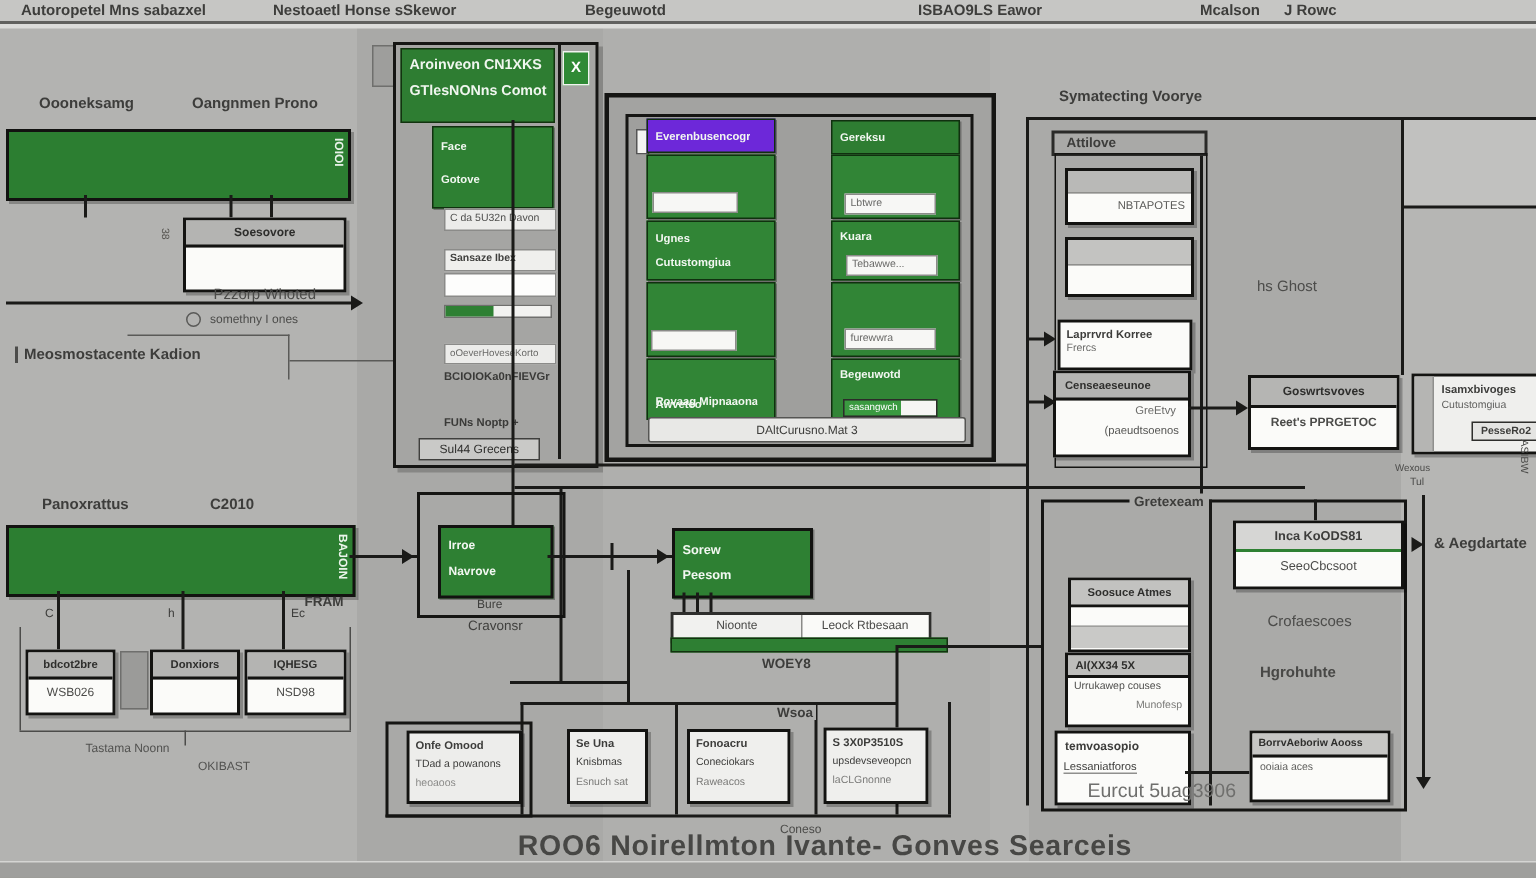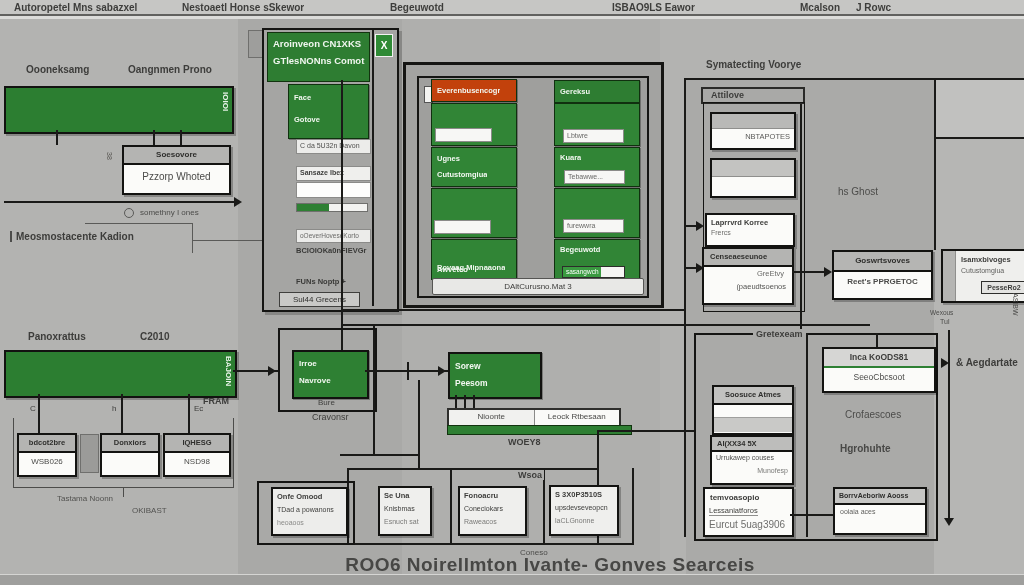--- a/index.html
+++ b/index.html
@@ -50,21 +50,21 @@
   <div class="gbar" style="left:4px;top:86px;width:226px;height:44px;">
     <span class="vtag">IOIOI</span>
   </div>
   <div class="lv" style="left:56px;top:130px;height:15px;"></div>
   <div class="lv" style="left:153px;top:130px;height:15px;"></div>
   <div class="lv" style="left:180px;top:130px;height:15px;"></div>
 
   <div class="t" style="left:106px;top:152px;font-size:7px;writing-mode:vertical-rl;color:#55534f;">38</div>
   <div class="wbox" style="left:122px;top:145px;width:105px;height:46px;">
     <div class="hd">Soesovore</div>
-    <div class="bd" style="font-size:10px;line-height:24px;">Pzzorp Whoted</div>
+    <div class="bd" style="font-size:10px;line-height:24px;margin-top:20px;">Pzzorp Whoted</div>
   </div>
 
   <div class="lh" style="left:4px;top:201px;width:232px;"></div>
   <div class="tri-r" style="left:234px;top:197px;"></div>
   <div class="t" style="left:124px;top:208px;width:8px;height:8px;border:1.5px solid #5a5a58;border-radius:50%;"></div>
   <div class="t small" style="left:140px;top:208px;color:#4c4c4a;">somethny I ones</div>
 
   <div class="t b" style="left:10px;top:231px;font-size:10px;border-left:2px solid #4c4c4a;padding-left:4px;">Meosmostacente Kadion</div>
   <div class="lh" style="left:85px;top:223px;width:108px;height:1px;background:#5a5a58;"></div>
   <div class="lv" style="left:192px;top:223px;height:30px;width:1px;background:#5a5a58;"></div>
@@ -128,21 +128,21 @@
   </div>
   <div class="inp" style="left:296px;top:229px;width:70px;height:12px;background:#ececea;font-size:6.5px;">oOeverHoveseKorto</div>
   <div class="t b" style="left:296px;top:246px;font-size:7.5px;color:#3a3a38;">BCIOIOKa0nFIEVGr</div>
   <div class="t b" style="left:296px;top:277px;font-size:7.5px;color:#3a3a38;">FUNs Noptp +</div>
   <div class="t" style="left:279px;top:292px;width:79px;height:13px;background:#c9c9c7;border:1px solid #3f3f3d;font-size:8px;text-align:center;line-height:13px;color:#2e2e2c;">Sul44 Grecens</div>
 
   <div class="frame" style="left:403px;top:62px;width:255px;height:240px;border-width:3px;background:#a3a3a1;"></div>
   <div class="frame" style="left:417px;top:76px;width:228px;height:218px;background:#9f9f9d;"></div>
   <div class="tint" style="left:424px;top:86px;width:7px;height:15px;background:#f4f4f2;border:1px solid #555;"></div>
 
-  <div class="gcard" style="left:431px;top:79px;width:84px;height:21px;background:#c2410c;">
+  <div class="gcard" style="left:431px;top:79px;width:84px;height:21px;background:#6d28d9;">
     <div class="gl" style="top:6px;">Everenbusencogr</div>
   </div>
   <div class="gcard" style="left:431px;top:103px;width:84px;height:41px;">
     <div class="inp" style="left:3px;top:24px;width:52px;height:12px;"></div>
   </div>
   <div class="gcard" style="left:431px;top:147px;width:84px;height:38px;">
     <div class="gl" style="top:6px;">Ugnes</div>
     <div class="gl" style="top:22px;">Cutustomgiua</div>
   </div>
   <div class="gcard" style="left:431px;top:188px;width:84px;height:48px;">
@@ -282,21 +282,21 @@
     <div style="height:14px;background:#c9c9c7;border-top:1px solid #9f9f9d;"></div>
   </div>
   <div class="wbox" style="left:710px;top:435px;width:80px;height:46px;border-width:2.5px;">
     <div class="hd" style="height:13px;line-height:13px;background:#bdbdbb;font-size:7.5px;text-align:left;padding-left:5px;">AI(XX34 5X</div>
     <div class="t" style="left:4px;top:17px;font-size:7px;color:#4f4f4d;">Urrukawep couses</div>
     <div class="t" style="right:4px;top:30px;font-size:7px;color:#7a7a78;">Munofesp</div>
   </div>
   <div class="wbox" style="left:703px;top:487px;width:87px;height:46px;">
     <div class="t b" style="left:5px;top:4px;font-size:8px;">temvoasopio</div>
     <div class="t" style="left:4px;top:17px;font-size:7.5px;border-bottom:1px solid #8f8f8d;">Lessaniatforos</div>
-    <div class="t" style="left:4px;top:30px;font-size:10px;color:#6f6f6d;">Eurcut 5uag3906</div>
+    <div class="t" style="left:20px;top:30px;font-size:13px;color:#6f6f6d;">Eurcut 5uag3906</div>
   </div>
   <div class="lh" style="left:790px;top:514px;width:43px;"></div>
   <div class="wbox" style="left:833px;top:487px;width:90px;height:44px;border-width:2.5px;">
     <div class="hd" style="height:14px;line-height:14px;background:#c6c6c4;font-size:7px;text-align:left;padding-left:4px;">BorrvAeboriw Aooss</div>
     <div class="t" style="left:5px;top:19px;font-size:7px;color:#5f5f5d;">ooiaia aces</div>
   </div>
 
   <div class="lh" style="left:347px;top:468px;width:251px;"></div>
   <div class="lv" style="left:347px;top:468px;height:75px;"></div>
   <div class="lv" style="left:450px;top:468px;height:75px;"></div>

